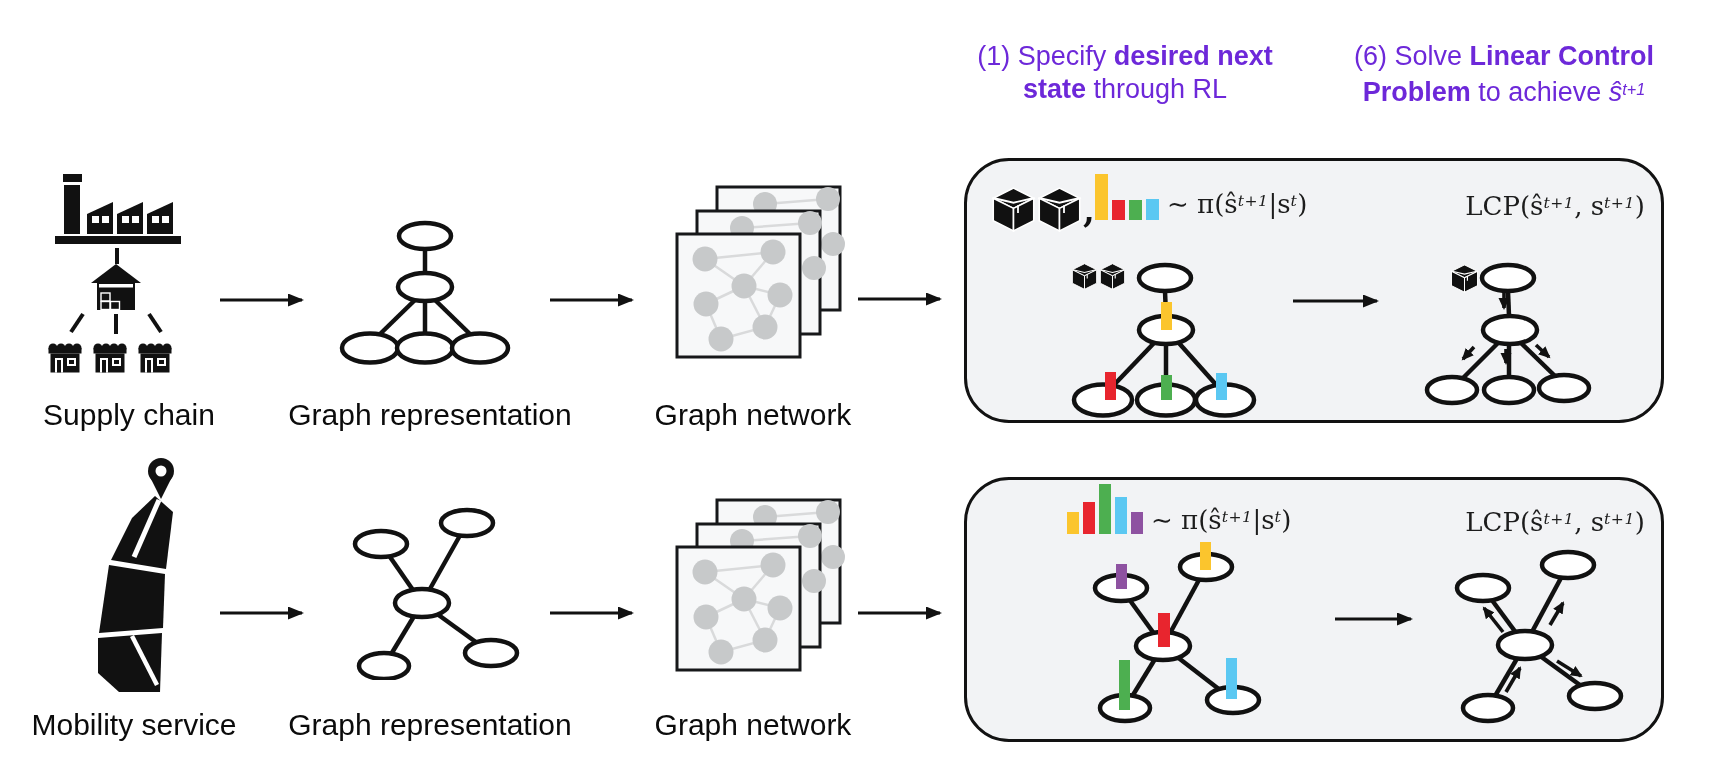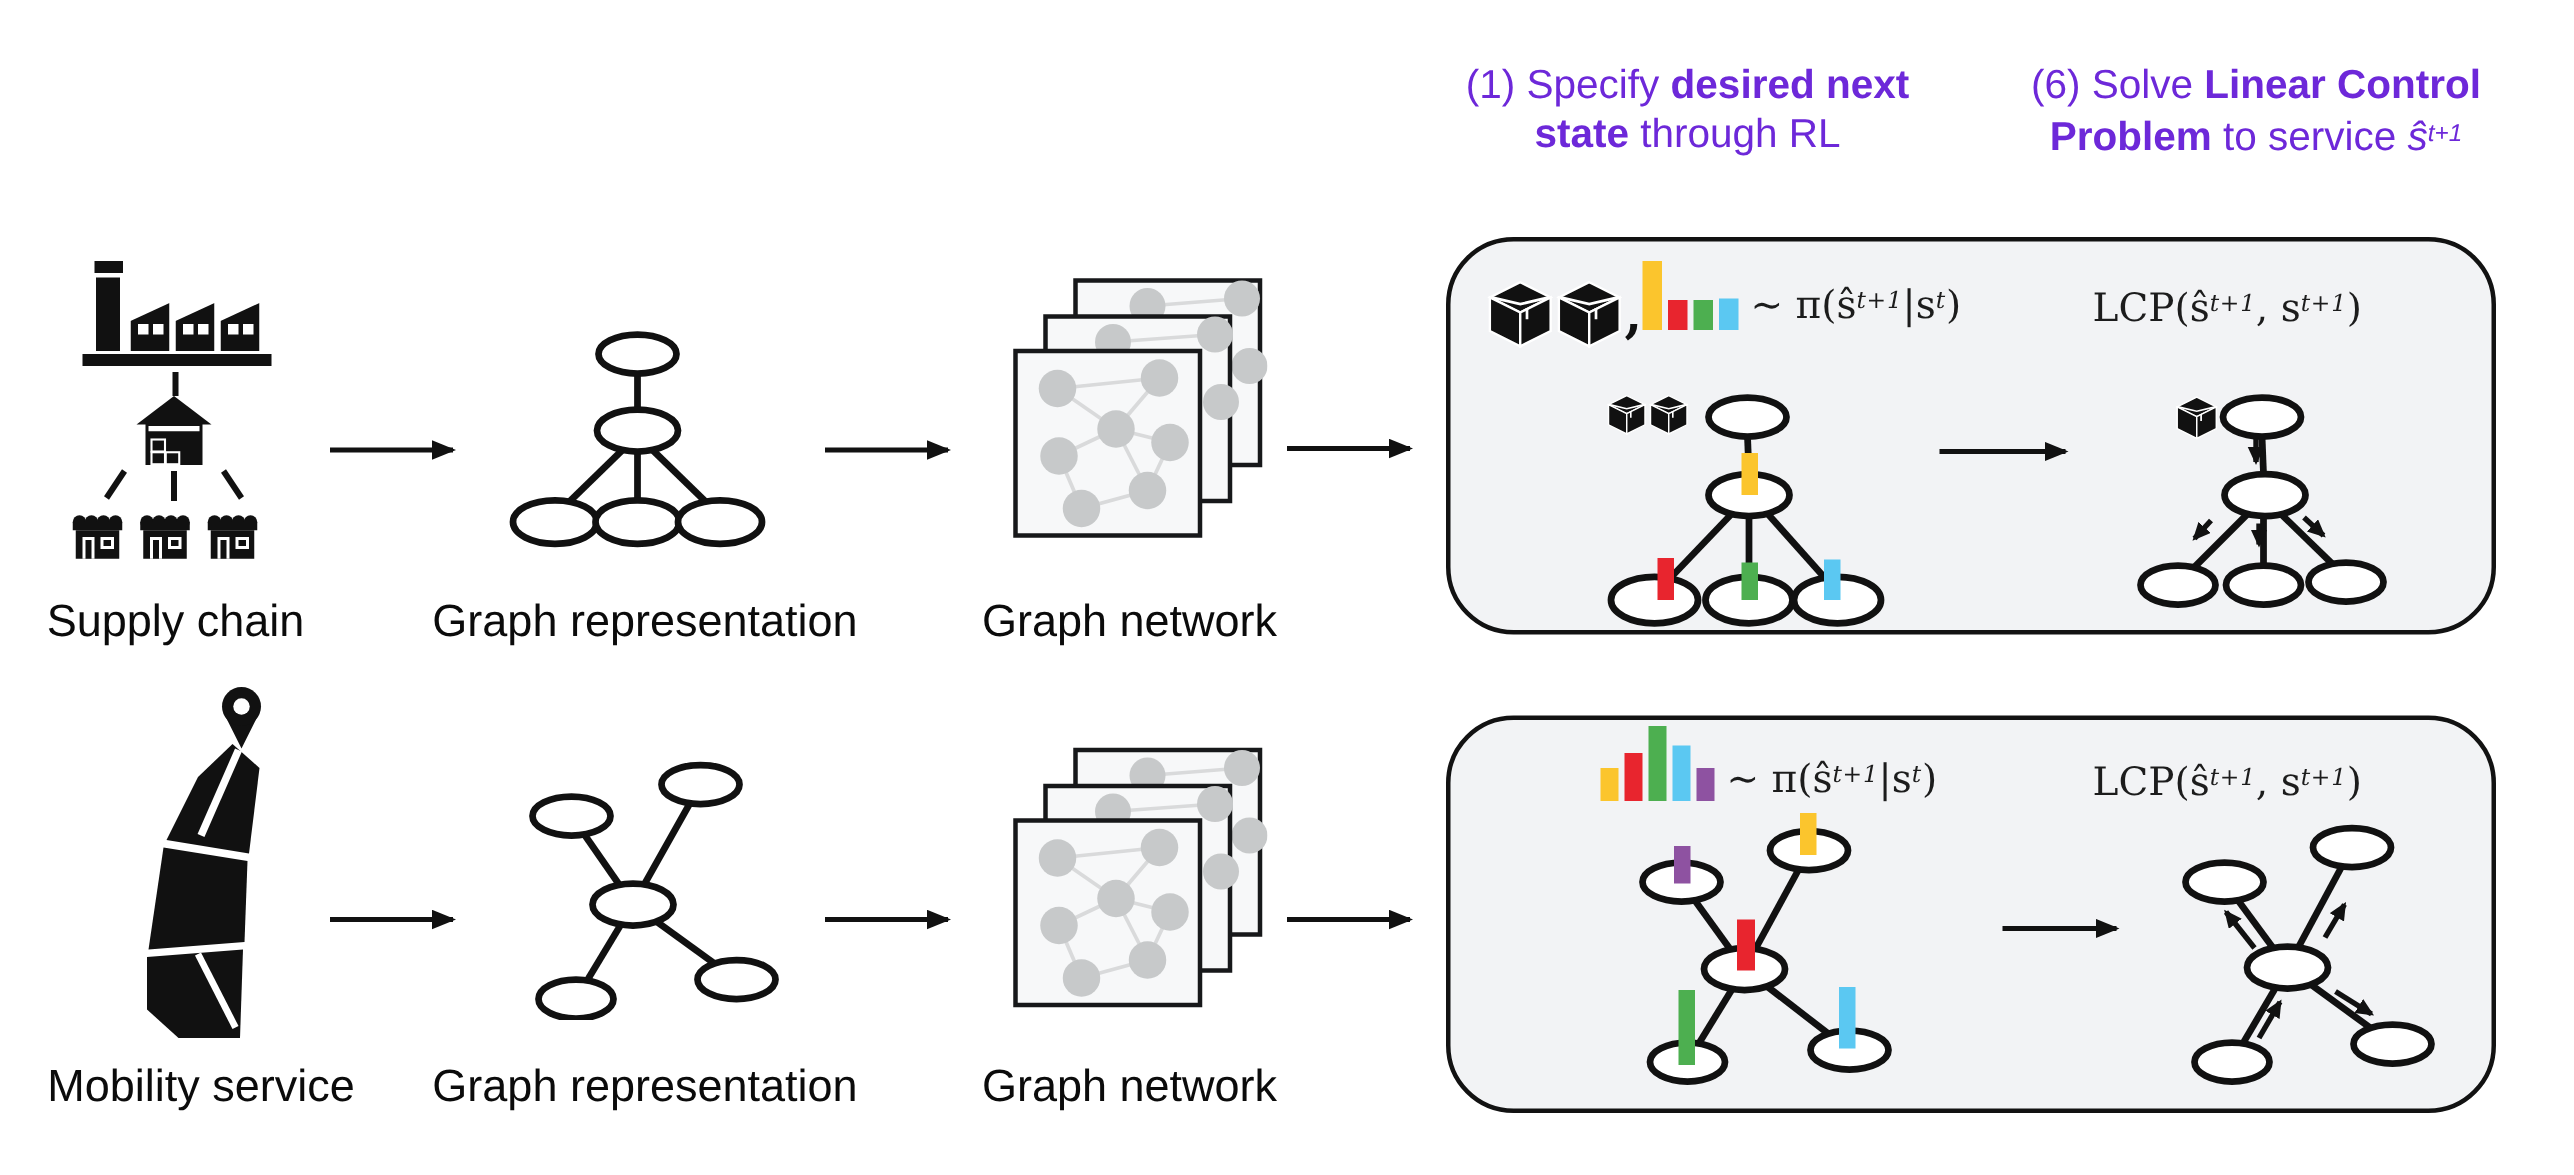--- a/index.html
+++ b/index.html
@@ -8,21 +8,21 @@
   .abs{position:absolute;}
   .hdr{font-size:27px;line-height:33px;text-align:center;color:#6d28d9;}
   .hdr b{font-weight:700;}
   .lbl{font-size:30px;text-align:center;color:#0b0b0b;white-space:nowrap;}
   .panel{position:absolute;left:964px;width:700px;height:265px;background:#f2f3f5;
          border:3px solid #121212;border-radius:45px;box-sizing:border-box;}
   .panel svg{position:absolute;left:0;top:0;}
   .formula{position:absolute;font-family:"DejaVu Serif",serif;font-size:26px;color:#1c1c1c;white-space:nowrap;}
   .formula .it{}
   .formula sup{font-size:60%;font-style:italic;vertical-align:7px;letter-spacing:0.5px;}
-  .lcpf{width:250px;text-align:left;}
+  .lcpf{width:250px;text-align:right;}
   .mathhdr{font-family:Liberation Sans, sans-serif;font-style:italic;}
   .mathhdr sup{font-size:60%;vertical-align:6px;}
   .bars{position:absolute;display:flex;align-items:flex-end;}
   .bars .bar{flex:0 0 auto;}
   .comma{position:absolute;font-family:"DejaVu Serif",serif;font-weight:700;font-size:34px;color:#111;}
   svg{display:block;}
 </style>
 </head>
 <body>
 
@@ -61,21 +61,21 @@
       </symbol>
     </defs>
   </svg>
 
   <div class="abs hdr" style="left:940px;top:40px;width:370px;">
     <span>(1) Specify </span><b>desired next</b><br>
     <b>state</b><span> through RL</span>
   </div>
   <div class="abs hdr" style="left:1300px;top:40px;width:408px;">
     <span>(6) Solve </span><b>Linear Control</b><br>
-    <b>Problem</b><span> to service </span><span class="mathhdr"><span>ŝ</span><sup>t+1</sup></span>
+    <b>Problem</b><span> to achieve </span><span class="mathhdr"><span>ŝ</span><sup>t+1</sup></span>
   </div>
 
   <svg class="abs" style="left:25px;top:142px;" width="190" height="235" viewBox="0 0 190 235">
     <g>
       <rect x="38" y="32" width="19" height="8" fill="#111"></rect>
       <rect x="39" y="43" width="16" height="49" fill="#111"></rect>
       <use href="#sym-factory-building" x="62" y="58" width="26" height="34"></use>
       <use href="#sym-factory-building" x="92" y="58" width="26" height="34"></use>
       <use href="#sym-factory-building" x="122" y="58" width="26" height="34"></use>
       <rect x="30" y="94" width="126" height="8" fill="#111"></rect>
@@ -91,21 +91,21 @@
     </g>
     <g stroke="#111" stroke-width="4">
       <line x1="58" y1="172" x2="46" y2="190"></line>
       <line x1="91" y1="172" x2="91" y2="192"></line>
       <line x1="124" y1="172" x2="136" y2="190"></line>
     </g>
     <use href="#sym-store" x="23" y="197" width="34" height="34"></use>
     <use href="#sym-store" x="68" y="197" width="34" height="34"></use>
     <use href="#sym-store" x="113" y="197" width="34" height="34"></use>
   </svg>
-  <div class="abs lbl" style="left:0px;top:398px;width:234px;">Supply chain</div>
+  <div class="abs lbl" style="left:12px;top:398px;width:234px;">Supply chain</div>
 
   <svg class="abs" style="left:218px;top:291px;" width="104" height="18">
     <line x1="2" y1="9" x2="84" y2="9" stroke="#111" stroke-width="3.2" marker-end="url(#ah)"></line>
   </svg>
 
   <svg class="abs" style="left:330px;top:205px;" width="190" height="170" viewBox="0 0 190 170">
     <g stroke="#111" stroke-width="4.5">
       <line x1="95" y1="44" x2="95" y2="69"></line>
       <line x1="86" y1="94" x2="48" y2="131"></line>
       <line x1="95" y1="96" x2="95" y2="129"></line>

